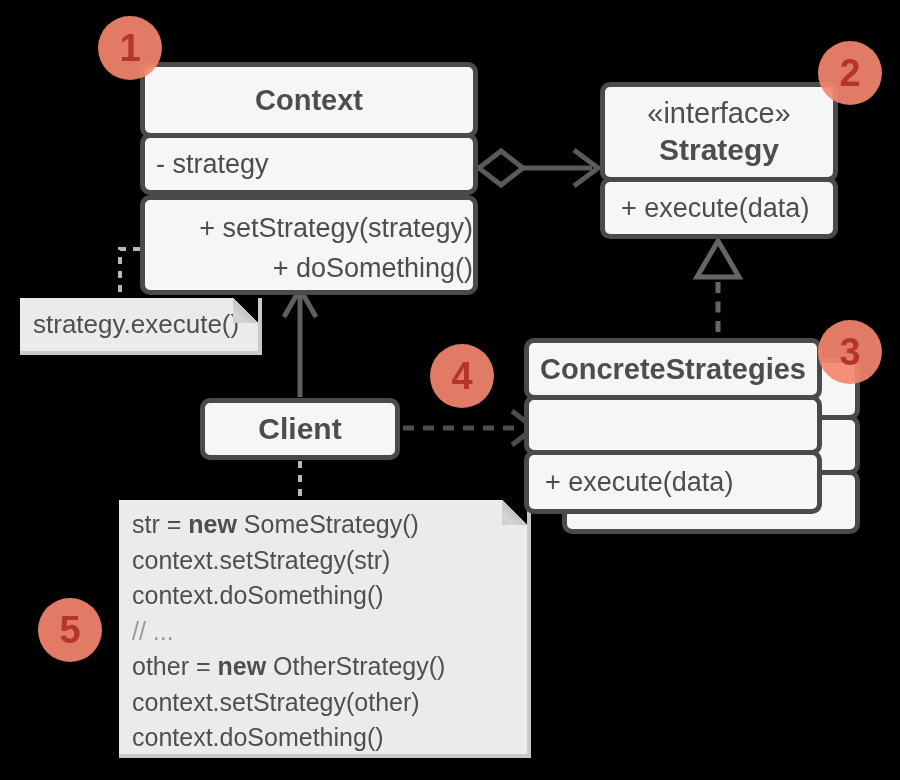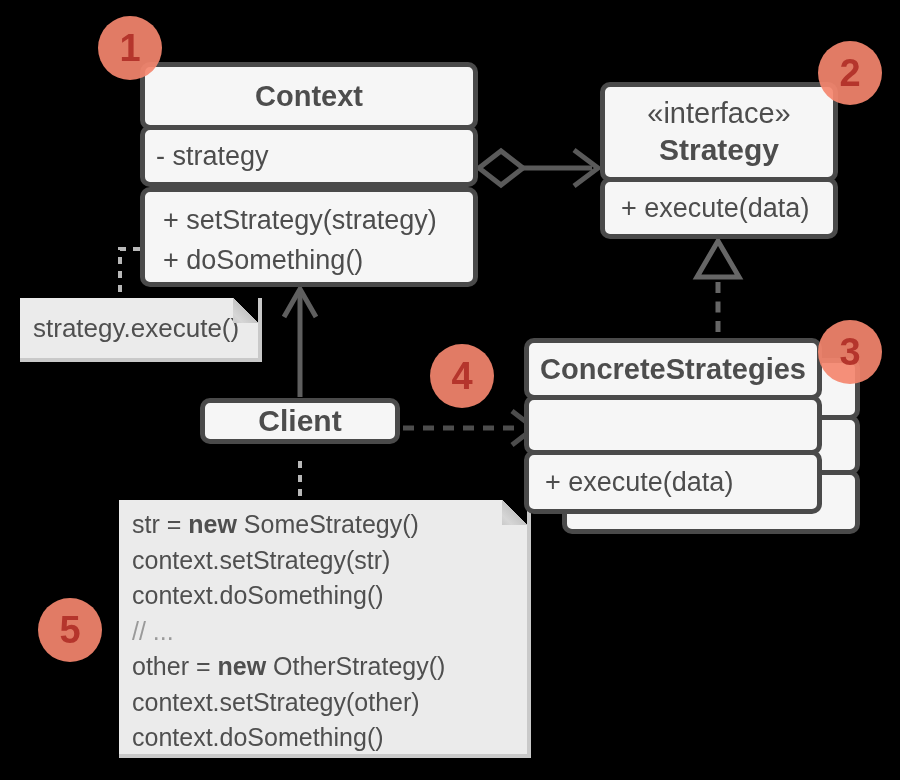--- a/index.html
+++ b/index.html
@@ -9,45 +9,45 @@
   .uml-box{position:absolute;z-index:3;color:#4d4d4d;}
   .comp{box-sizing:border-box;border:5px solid #4a4a4a;border-radius:10px;
         background:#f6f6f6;position:relative;}
   .comp + .comp{margin-top:-5px;}
   .title-comp{display:flex;flex-direction:column;align-items:center;justify-content:center;
               font-weight:bold;font-size:29px;}
   .stereotype{font-weight:normal;font-size:29px;line-height:36px;}
   .iface-name{font-weight:bold;font-size:30px;line-height:38px;}
   .member-comp{display:flex;align-items:center;font-size:27px;}
   .methods-comp{font-size:27px;line-height:40px;padding:8px 0 0 18px;box-sizing:border-box;
-                border:5px solid #4a4a4a;border-radius:10px;background:#f6f6f6;position:relative;}
+                border:5px solid #4a4a4a;border-radius:10px;background:#f6f6f6;position:relative;text-align:right;}
   
   #context-box{left:140px;top:62px;width:338px;}
-  #context-box .c1{height:68px;}
+  #context-box .c1{height:76px;}
   #context-box .c2{height:62px;padding-left:11px;}
   #context-box .c3{height:100px;}
   #strategy-box{left:600px;top:82px;width:238px;}
   #strategy-box .c1{height:100px;}
   #strategy-box .c2{height:62px;padding-left:16px;}
   #concrete-box{left:524px;top:338px;width:298px;}
   #concrete-box .c1{height:62px;}
   #concrete-box .c2{height:60px;}
   #concrete-box .c3{height:64px;display:flex;align-items:center;padding:0 0 0 16px;}
   #concrete-stack{left:562px;top:358px;width:298px;z-index:2;}
   #concrete-stack .c1{height:62px;}
   #concrete-stack .c2{height:60px;}
   #concrete-stack .c3{height:64px;}
   #client-box{left:200px;top:398px;width:200px;}
-  #client-box .c1{height:46px;font-size:30px;text-align:center;}
+  #client-box .c1{height:62px;font-size:30px;text-align:center;}
   
   .note{position:absolute;z-index:2;box-sizing:border-box;background:#ebebeb;
         border-right:4px solid #c9c9c9;border-bottom:4px solid #c9c9c9;color:#4f4f4f;}
   .fold{position:absolute;top:0;right:0;width:25px;height:25px;
         background:linear-gradient(to bottom left,#000 0%,#000 49%,#c4c4c4 49%,#d6d6d6 80%,#c9c9c9 100%);}
-  #note-call{left:20px;top:298px;width:242px;height:64px;display:flex;align-items:center;
+  #note-call{left:20px;top:298px;width:242px;height:57px;display:flex;align-items:center;
              padding-left:13px;font-size:26px;}
   #note-code{left:119px;top:500px;width:412px;height:258px;padding:7px 0 0 13px;
              font-size:25px;line-height:35.5px;}
   #note-code b{font-weight:bold;}
   .muted{color:#9a9a9a;}
   
   .badge{position:absolute;z-index:10;width:64px;height:64px;border-radius:50%;
          background:rgba(244,133,110,0.92);display:flex;align-items:center;justify-content:center;
          font-weight:bold;font-size:38px;color:#b5352c;}
   #badge-1{left:98px;top:16px;}

